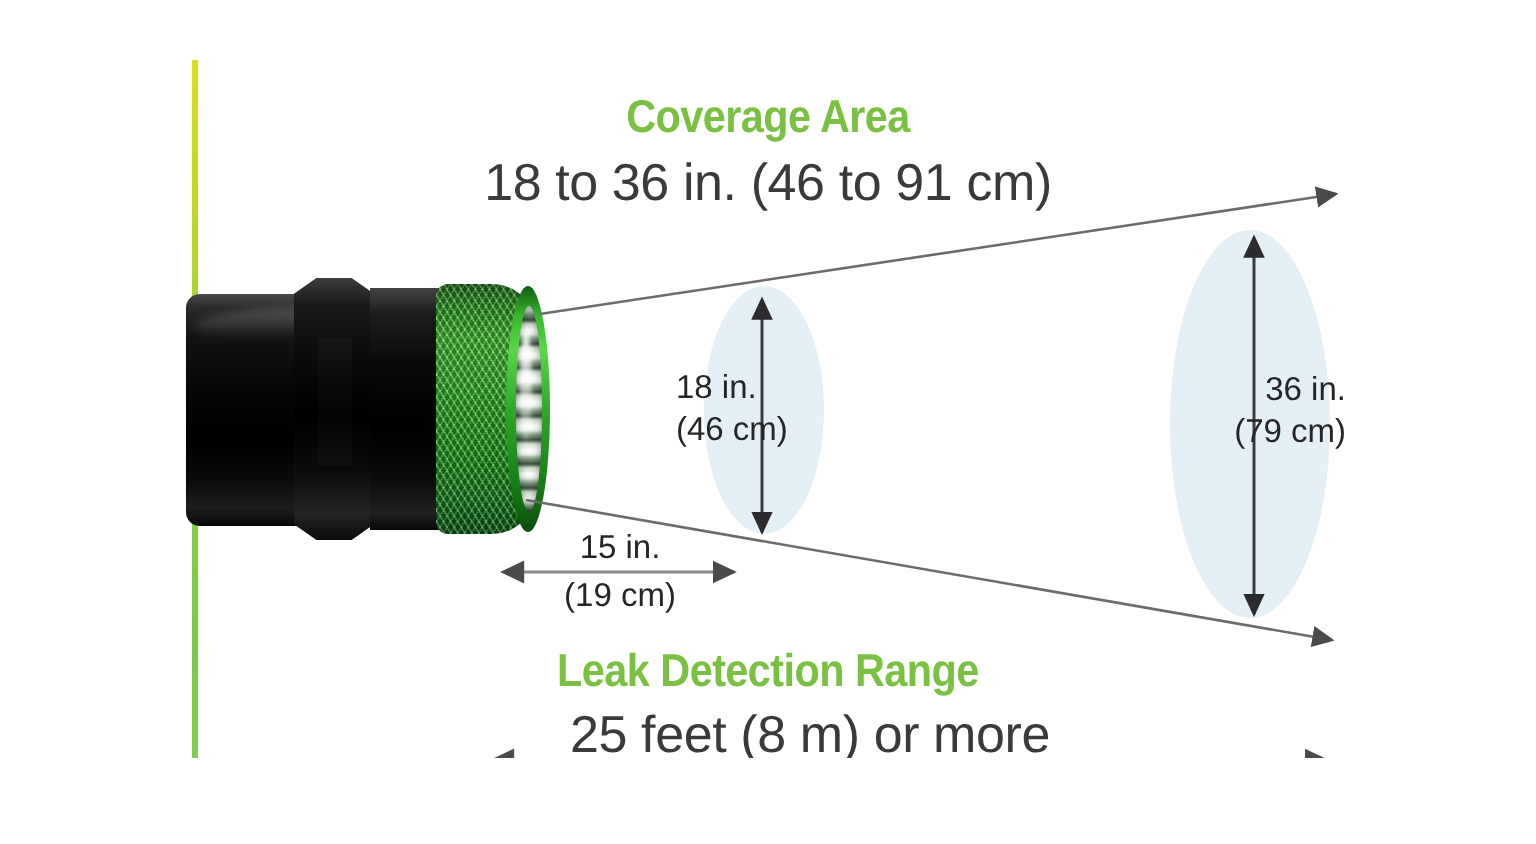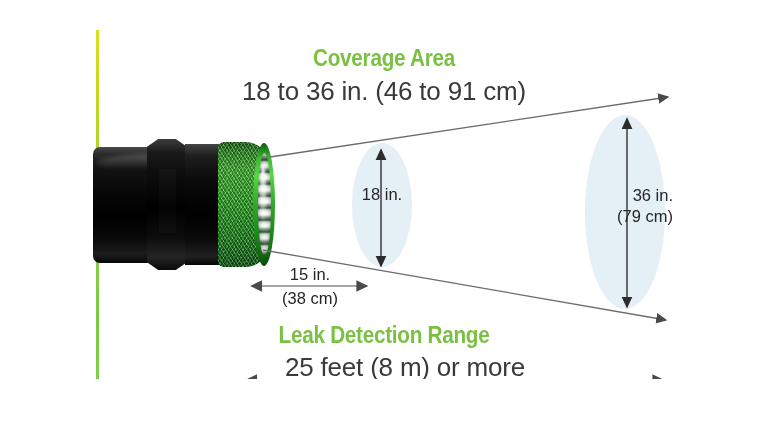--- a/index.html
+++ b/index.html
@@ -215,21 +215,21 @@
   }
   .meas-small {
     color: #262628;
     font-size: 16.5px;
     line-height: 21px;
   }
   #coverage-title   { left: 0; top: 45px;  width: 768px; text-align: center; }
   #coverage-sub     { left: 0; top: 76px;  width: 768px; text-align: center; }
   #range-title      { left: 0; top: 322px; width: 768px; text-align: center; }
   #range-sub        { left: 0; top: 352px; width: 768px; text-align: center; padding-left: 21px; }
-  #label-18         { left: 338px; top: 184px; width: 88px; text-align: center; }
+  #label-18         { left: 338px; top: 184px; width: 88px; text-align: left; }
   #label-36         { left: 583px; top: 185px; width: 90px; text-align: right; }
   #label-15-top     { left: 258px; top: 264px; width: 104px; text-align: center; }
   #label-15-bot     { left: 258px; top: 288px; width: 104px; text-align: center; }
 </style>
 </head>
 <body>
 
 <div id="stage">
 
   <div id="wall-line"></div>
@@ -275,26 +275,27 @@
     <line x1="252" y1="286" x2="367" y2="286" stroke="#8a8a8c" stroke-width="1.4" marker-start="url(#arrowStart)" marker-end="url(#arrowEnd)"></line>
 
     <line x1="247" y1="380" x2="663" y2="380" stroke="#8a8a8c" stroke-width="1.4" marker-start="url(#arrowStart)" marker-end="url(#arrowEnd)"></line>
   </svg>
 
   <div class="txt title-green" id="coverage-title">Coverage Area</div>
   <div class="txt subtitle" id="coverage-sub">18 to 36 in. (46 to 91 cm)</div>
 
   <div class="txt meas" id="label-18">
     <div>18 in.</div>
+    <div>(46 cm)</div>
   </div>
 
   <div class="txt meas" id="label-36">
     <div>36 in.</div>
     <div>(79 cm)</div>
   </div>
 
   <div class="txt meas-small" id="label-15-top" style="text-align:center;">15 in.</div>
-  <div class="txt meas-small" id="label-15-bot" style="text-align:center;">(38 cm)</div>
+  <div class="txt meas-small" id="label-15-bot" style="text-align:center;">(19 cm)</div>
 
   <div class="txt title-green" id="range-title">Leak Detection Range</div>
   <div class="txt subtitle" id="range-sub">25 feet (8 m) or more</div>
 
 </div>
 
 </body></html>

